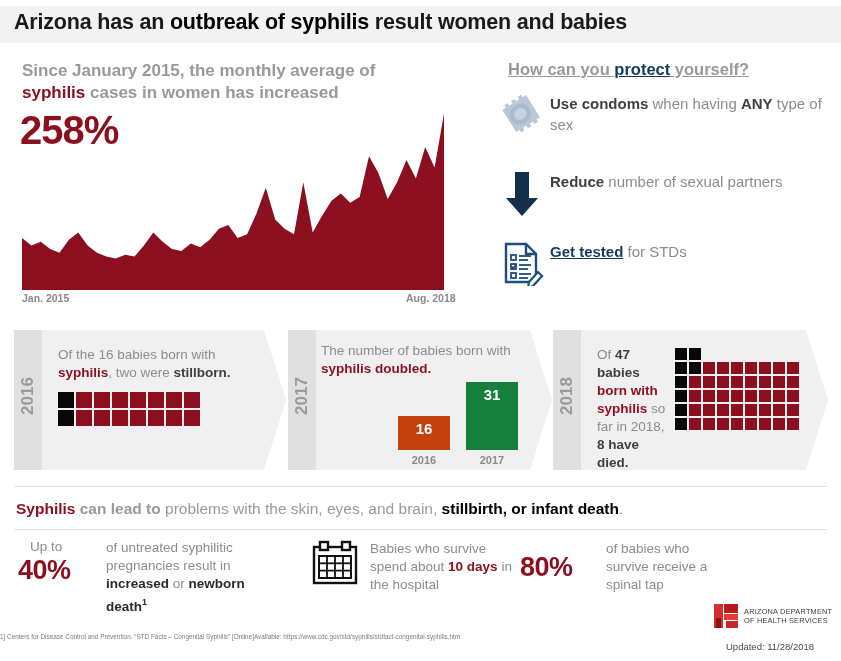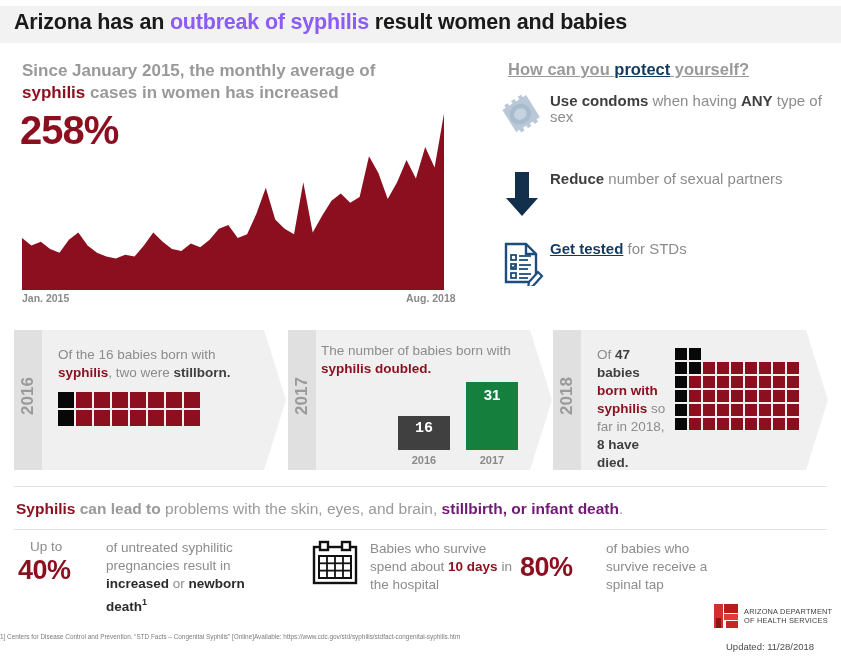--- a/index.html
+++ b/index.html
@@ -4,21 +4,21 @@
 <style>
   html,body{margin:0;padding:0;background:#ffffff;}
   body{width:841px;height:661px;overflow:hidden;
        font-family:"Liberation Sans","DejaVu Sans",sans-serif;}
   .page{position:relative;width:841px;height:661px;background:#fff;}
 
   
   .headerbar{position:absolute;left:0;top:6px;width:841px;height:37px;background:#f2f2f2;}
   .title{position:absolute;left:14px;top:10px;width:820px;font-size:21.5px;font-weight:bold;
          color:#1a1a1a;letter-spacing:-.2px;white-space:nowrap;}
-  .title .red{color:#8b5cf6;}
+  .title .red{color:#000000;}
 
   
   .intro{position:absolute;left:22px;top:60px;width:460px;}
   .intro .l1,.intro .l2{font-size:17px;font-weight:bold;color:#999999;line-height:22px;}
   .intro .l2 .red{color:#8b0f1e;}
   .bignum{position:absolute;left:20px;top:108px;font-size:40px;font-weight:bold;color:#8b0f1e;
           letter-spacing:-1px;}
 
   
   .chart{position:absolute;left:22px;top:104px;width:422px;height:186px;}
@@ -26,21 +26,21 @@
   .axlabel{position:absolute;top:292px;font-size:10.5px;font-weight:bold;color:#8a8a8a;}
   .ax-left{left:22px;}
   .ax-right{left:406px;}
 
   
   .rcol{position:absolute;left:508px;top:60px;width:325px;}
   .rhead{font-size:16.5px;font-weight:bold;color:#999999;text-decoration:underline;}
   .rhead .lnk{color:#123a5e;text-decoration:underline;}
   .tip{position:absolute;display:flex;align-items:flex-start;}
   .tip .ico{width:56px;flex:0 0 56px;display:flex;justify-content:center;}
-  .tip .txt{font-size:15px;color:#8c8c8c;line-height:16px;padding-top:1px;}
+  .tip .txt{font-size:15px;color:#8c8c8c;line-height:21px;padding-top:1px;}
   .tip .txt b{color:#3f3f3f;}
   .tip .txt .lnk{color:#123a5e;font-weight:bold;text-decoration:underline;}
   #tip1{left:494px;top:92px;width:340px;}
   #tip2{left:494px;top:170px;width:340px;}
   #tip3{left:494px;top:240px;width:340px;}
 
   
   .panel{position:absolute;top:330px;height:140px;}
   .panel .body{position:absolute;left:0;top:0;height:140px;background:#f0f0f0;}
   .panel .strip{position:absolute;left:0;top:0;width:28px;height:140px;background:#e0e0e0;}
@@ -66,34 +66,34 @@
   .sqgrid{position:absolute;display:flex;flex-direction:column;gap:2px;}
   .sqrow{display:flex;gap:2px;}
   .sq{width:16px;height:16px;background:#8b0f1e;}
   .sq.black{background:#080808;}
   .sq.s2018{width:12px;height:12px;}
 
   .bars{position:absolute;left:110px;top:58px;width:125px;height:78px;}
   .bar{position:absolute;bottom:16px;width:52px;color:#fff;font-size:15px;font-weight:bold;
        text-align:center;}
   .bar span{position:absolute;left:0;right:0;top:4px;}
-  .bar.g{left:0;height:34px;background:#404040;font-family:Liberation Mono, monospace;}
+  .bar.g{left:0;height:34px;background:#c2410c;}
   .bar.r{left:68px;height:68px;background:#15803d;}
   .barlab{position:absolute;bottom:0;width:52px;text-align:center;font-size:11px;
           font-weight:bold;color:#8a8a8a;}
   .barlab.g{left:0;}
   .barlab.r{left:68px;}
 
   
   .band{position:absolute;left:14px;top:486px;width:813px;height:1px;background:#e3e3e3;}
   .band2{position:absolute;left:14px;top:529px;width:813px;height:1px;background:#e3e3e3;}
   .leadline{position:absolute;left:16px;top:500px;width:820px;font-size:15.5px;font-weight:bold;
             color:#9a9a9a;white-space:nowrap;}
   .leadline .red{color:#8b0f1e;}
-  .leadline .dk{color:#701a75;margin-top:8px;}
+  .leadline .dk{color:#000000;margin-top:8px;}
 
   .fact{position:absolute;top:538px;display:flex;align-items:flex-start;}
   .fact .ft{font-size:13.5px;color:#8c8c8c;line-height:18px;}
   .fact .ft b{color:#2b2b2b;}
   .fact .ft .red{color:#8b0f1e;font-weight:bold;}
   .pct{font-size:27px;font-weight:bold;color:#8b0f1e;letter-spacing:-.5px;}
   .upto{position:absolute;left:30px;top:539px;font-size:13.5px;color:#8c8c8c;}
   #f1{left:18px;}
   #f2{left:310px;}
   #f3{left:520px;}

